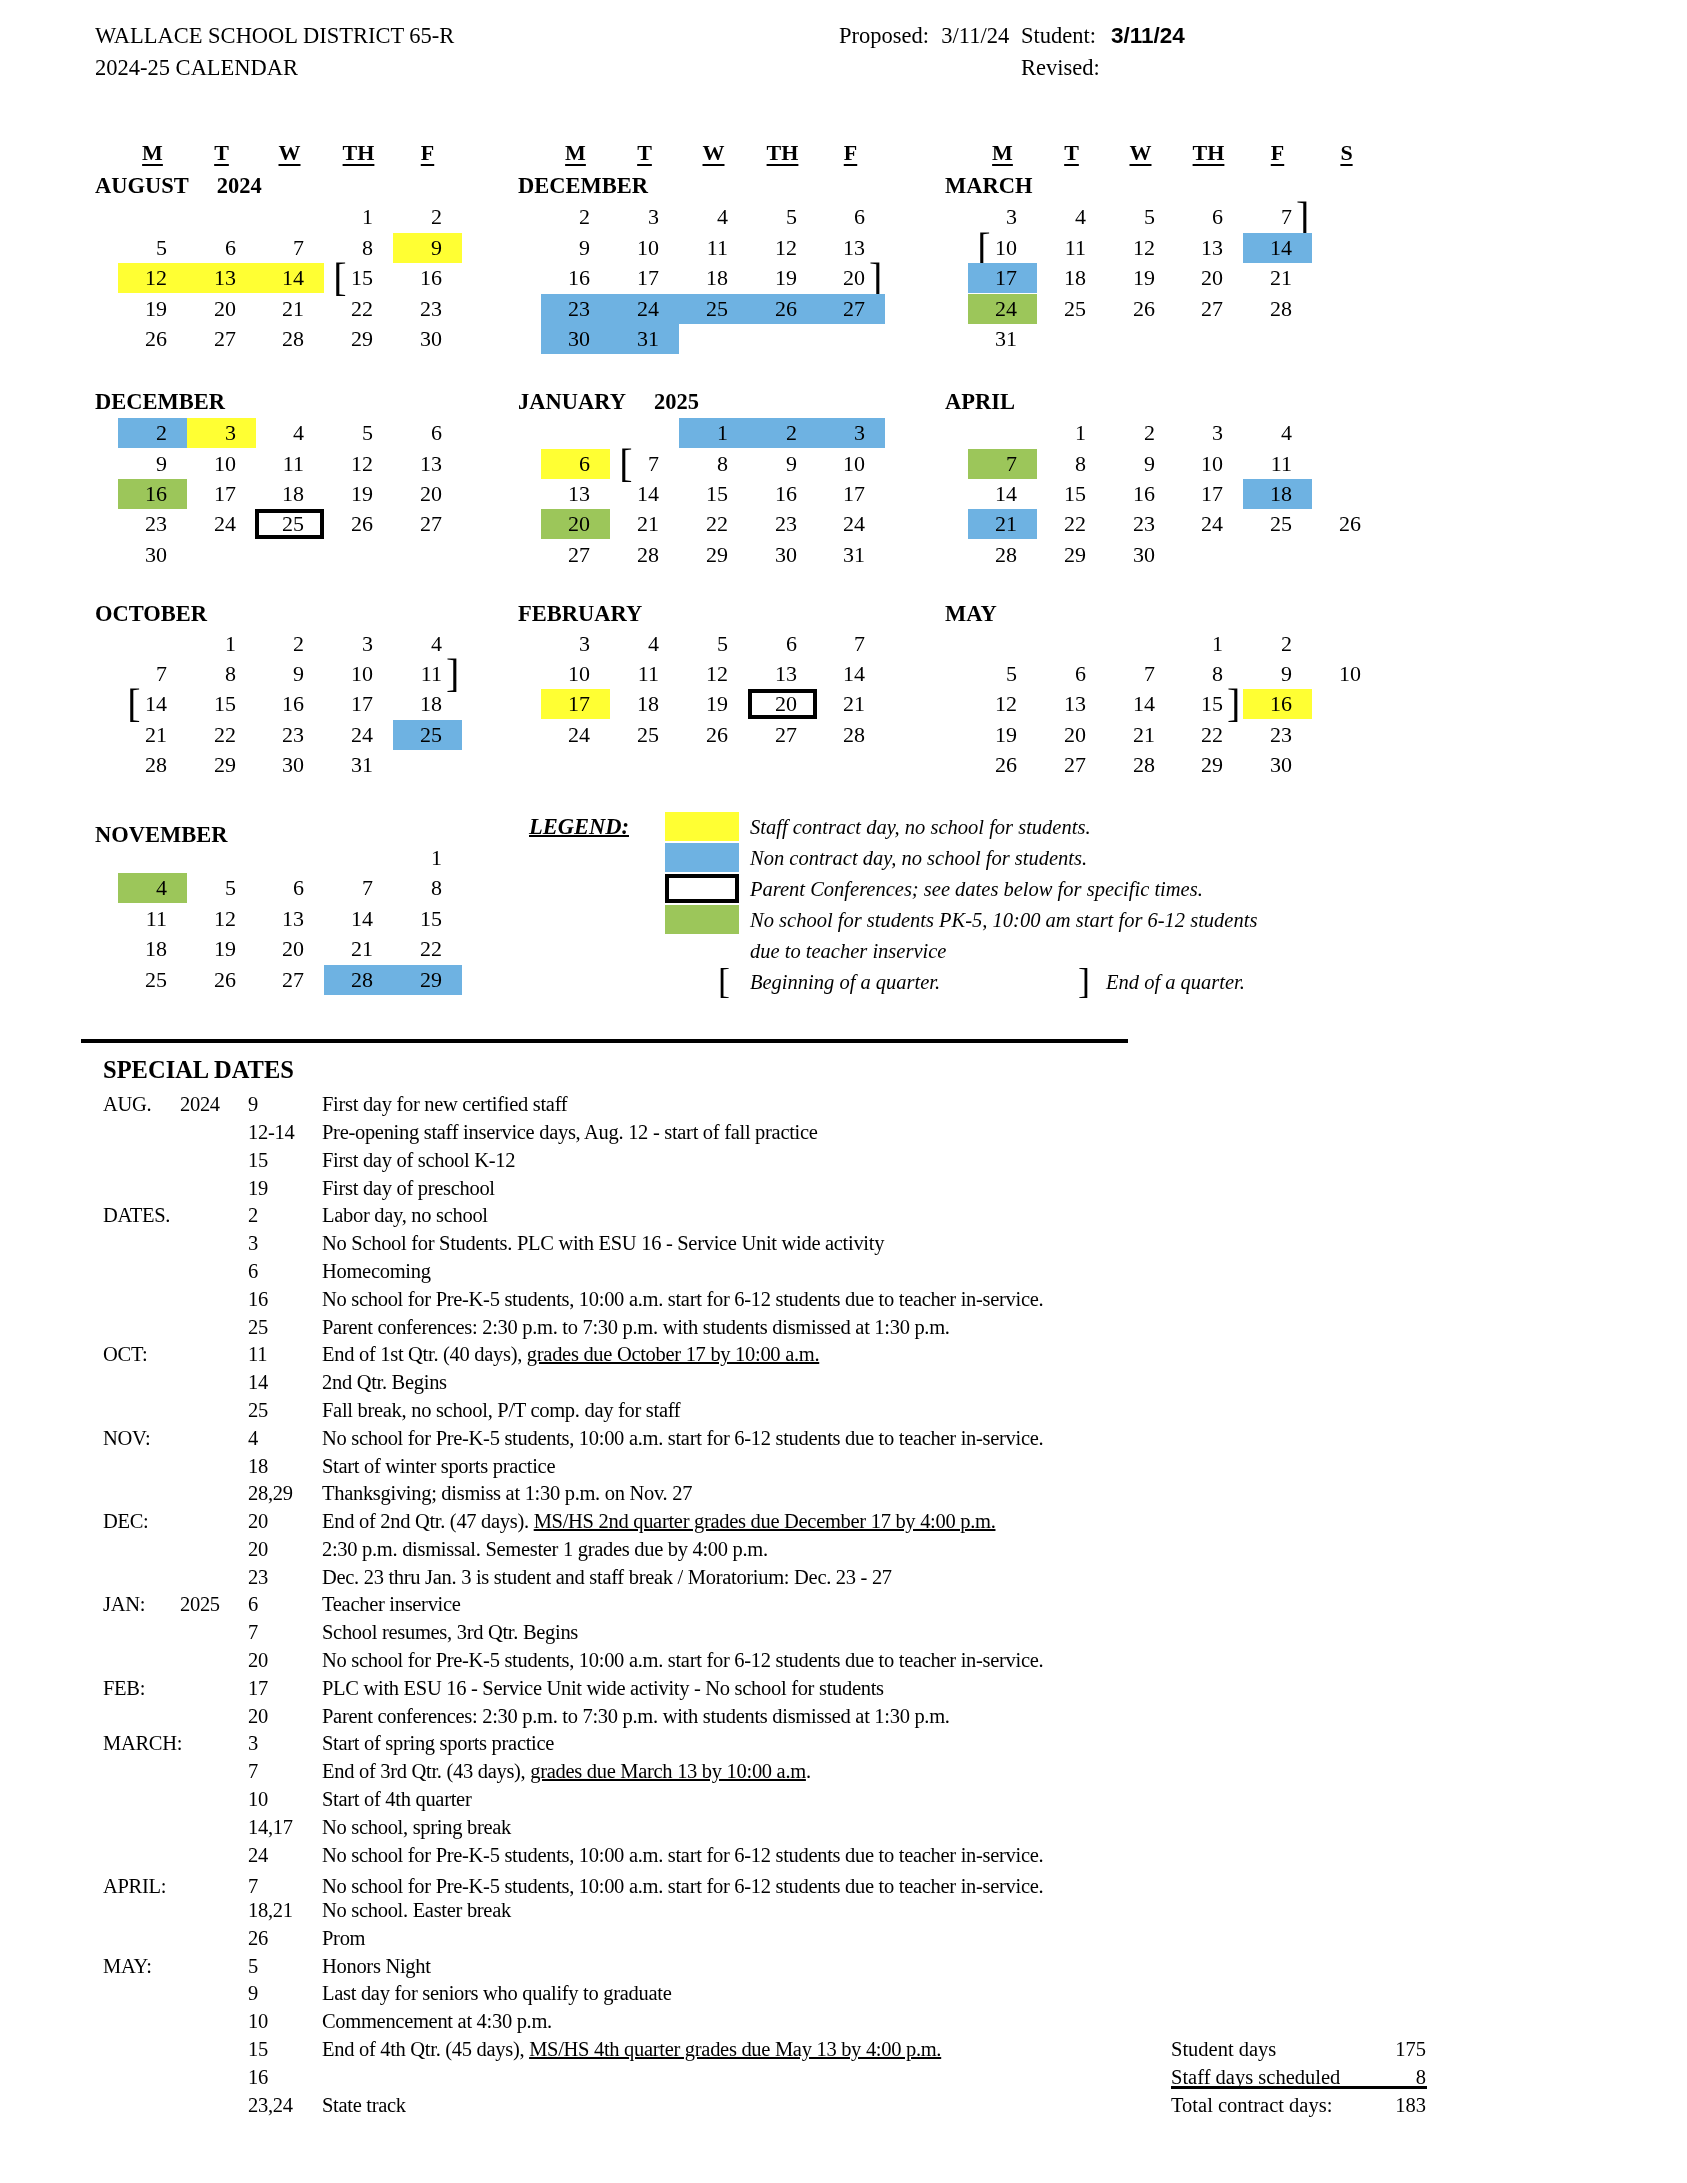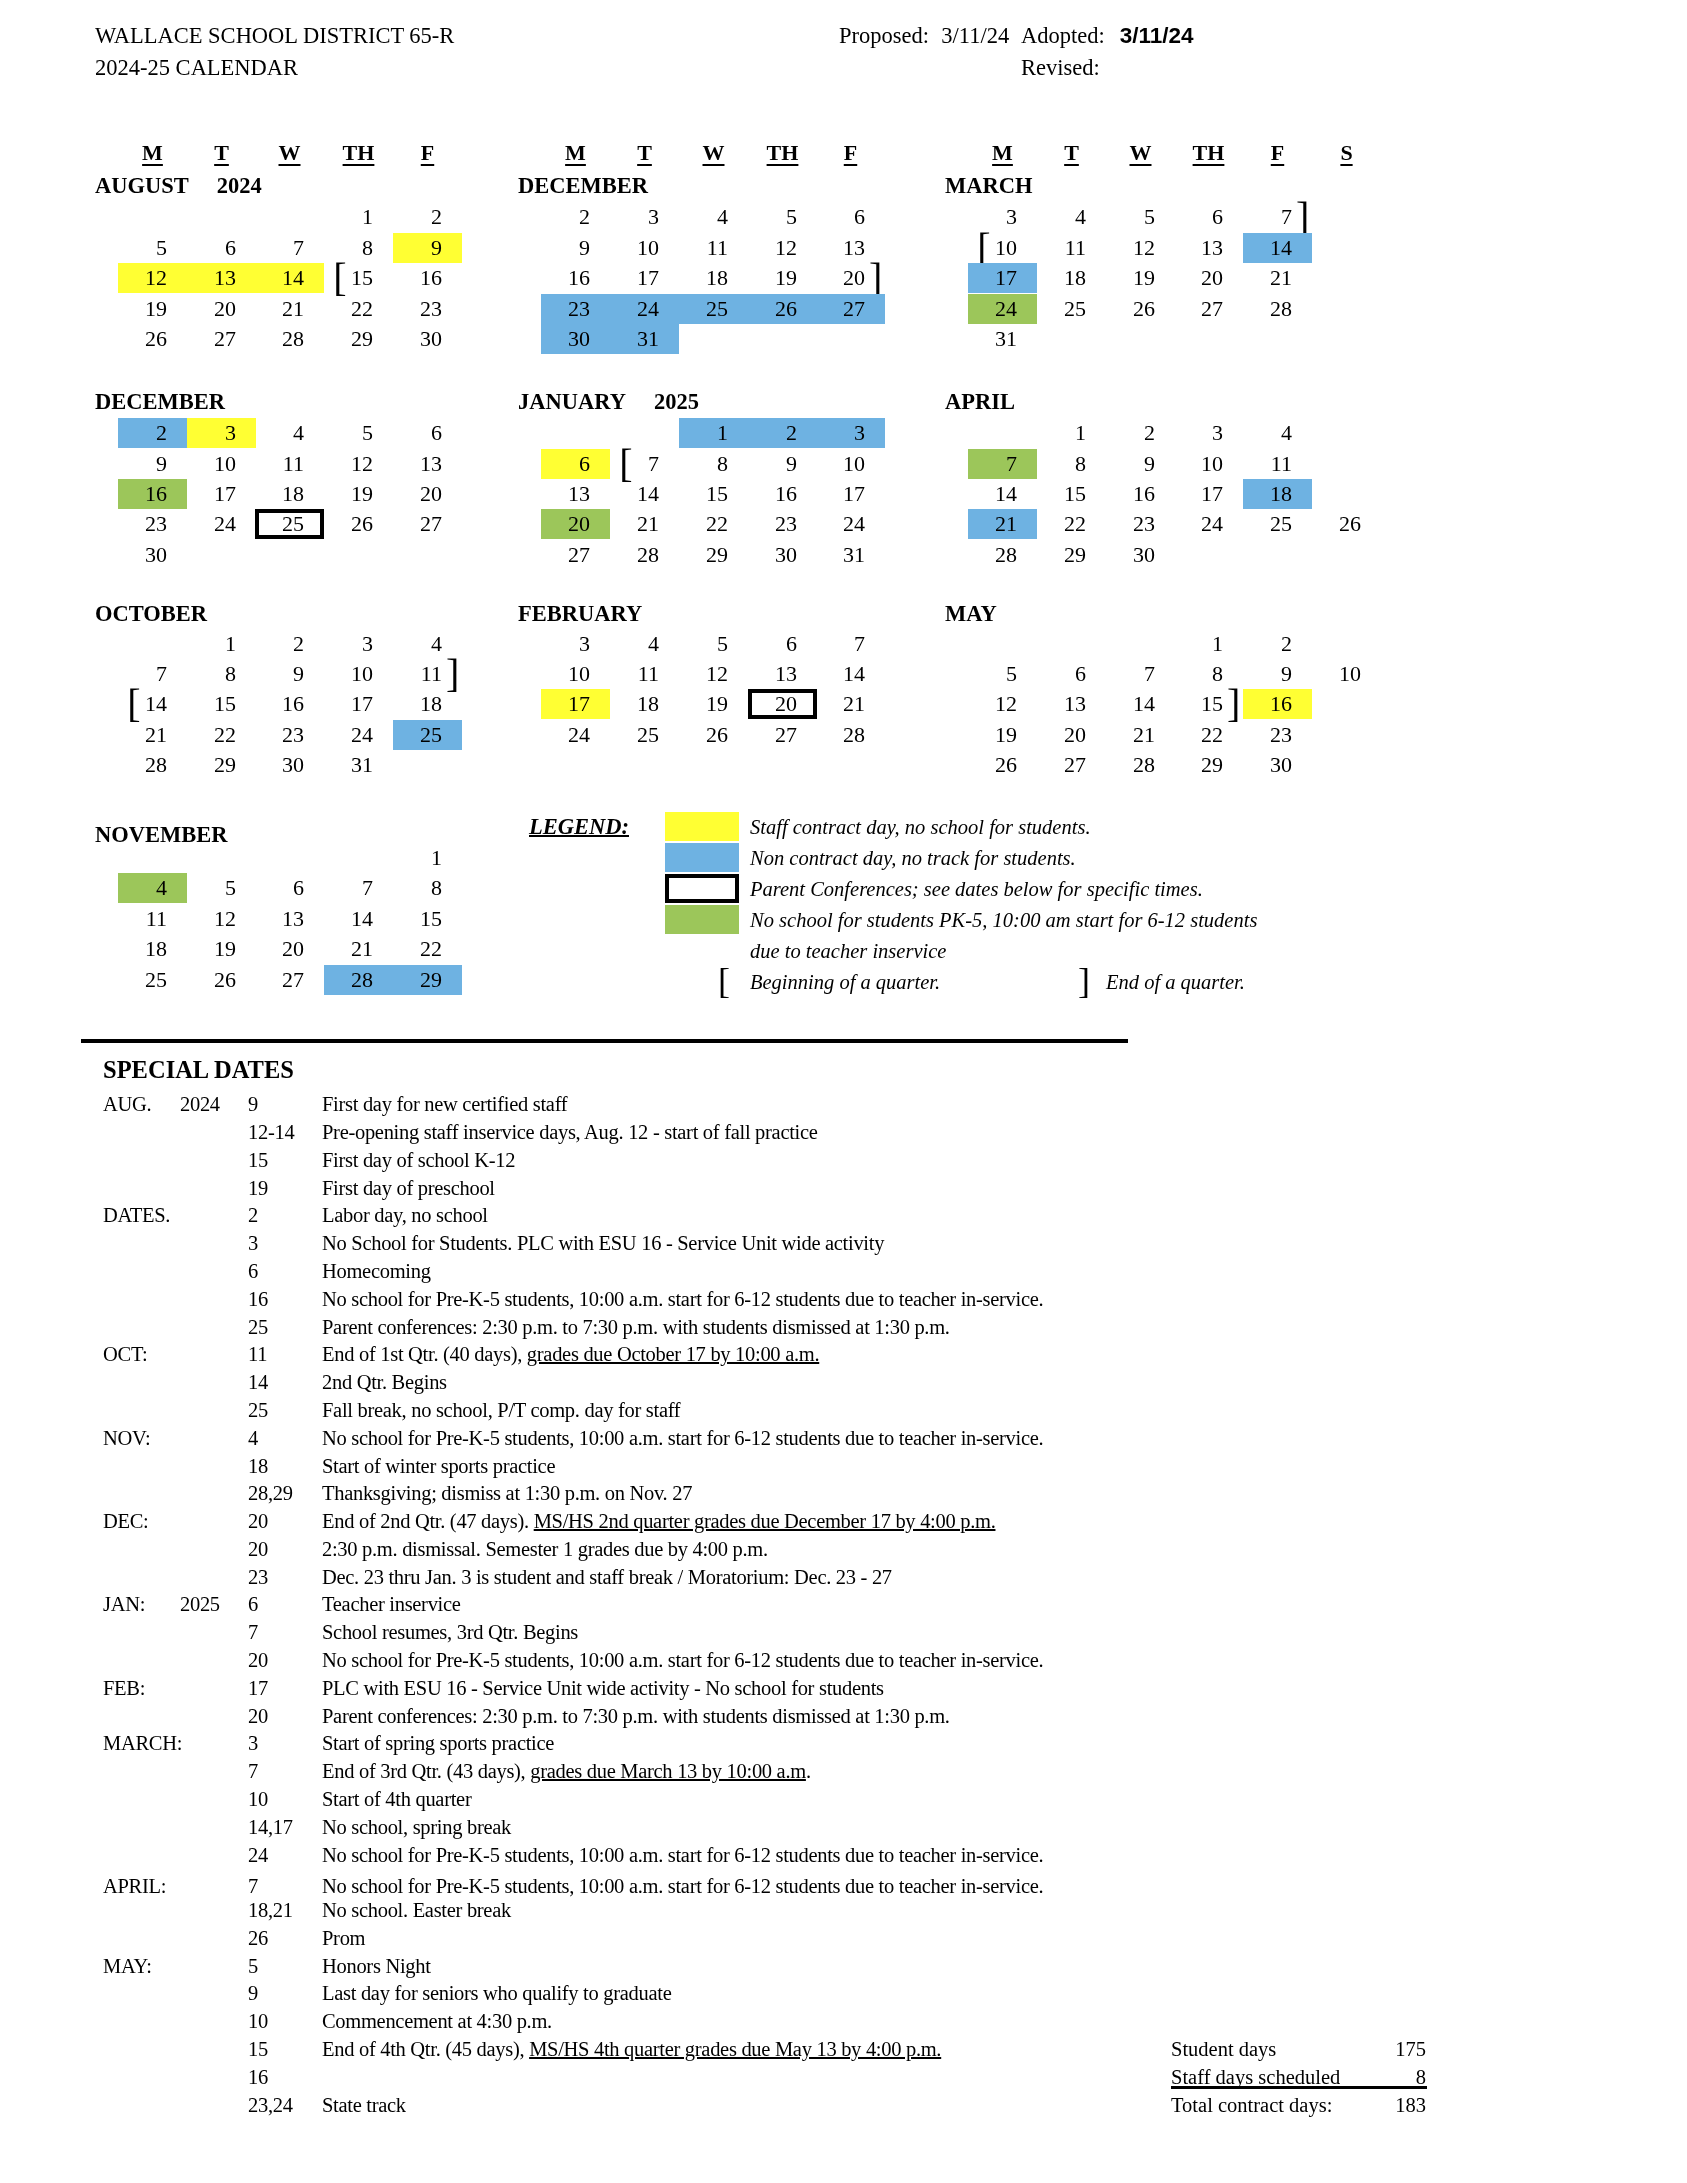--- a/index.html
+++ b/index.html
@@ -47,21 +47,21 @@
 
 <div class="page">
 
   <div class="abs hdr" style="left:95px;top:21px;">WALLACE SCHOOL DISTRICT 65-R</div>
   <div class="abs hdr" style="left:95px;top:53px;">2024-25 CALENDAR</div>
   <div class="abs hdr" style="left:839px;top:21px;">
     <span>Proposed:</span>
     <span style="margin-left:6.6px;">3/11/24</span>
   </div>
   <div class="abs hdr" style="left:1021px;top:21px;">
-    <span>Adopted:</span>
+    <span>Student:</span>
     <span class="adopted-val">3/11/24</span>
   </div>
   <div class="abs hdr" style="left:1021px;top:53px;">Revised:</div>
 
   <div id="weekdays">
       <div class="wd" style="left: 118px; top: 140px;">M</div>
       <div class="wd" style="left: 187px; top: 140px;">T</div>
       <div class="wd" style="left: 255px; top: 140px;">W</div>
       <div class="wd" style="left: 324px; top: 140px;">TH</div>
       <div class="wd" style="left: 393px; top: 140px;">F</div>
@@ -307,21 +307,21 @@
       <div class="cell" style="left: 1106px; top: 750px;"><span>28</span></div>
       <div class="cell" style="left: 1174px; top: 750px;"><span>29</span></div>
       <div class="cell" style="left: 1243px; top: 750px;"><span>30</span></div>
     </div>
 
   <div class="lg-title" style="left:529px;top:812px;">LEGEND:</div>
   <div id="legend">
       <div class="lg-swatch" style="left: 665px; top: 812px; background: rgb(255, 255, 51);"></div>
       <div class="lg-text" style="left: 750px; top: 812px;">Staff contract day, no school for students.</div>
       <div class="lg-swatch" style="left: 665px; top: 843px; background: rgb(110, 178, 226);"></div>
-      <div class="lg-text" style="left: 750px; top: 843px;">Non contract day, no track for students.</div>
+      <div class="lg-text" style="left: 750px; top: 843px;">Non contract day, no school for students.</div>
       <div class="lg-swatch box" style="left: 665px; top: 874px;"></div>
       <div class="lg-text" style="left: 750px; top: 874px;">Parent Conferences;  see dates below for specific times.</div>
       <div class="lg-swatch" style="left: 665px; top: 905px; background: rgb(156, 198, 90);"></div>
       <div class="lg-text" style="left: 750px; top: 905px;">No school for students PK-5, 10:00 am start for 6-12 students</div>
       <div class="lg-text" style="left: 750px; top: 936px;">due to teacher inservice</div>
       <div class="lg-text lg-br" style="left: 718px; top: 962px;">[</div>
       <div class="lg-text" style="left: 750px; top: 967px;">Beginning of a quarter.</div>
       <div class="lg-text lg-br" style="left: 1078px; top: 962px;">]</div>
       <div class="lg-text" style="left: 1106px; top: 967px;">End of a quarter.</div>
     </div>

